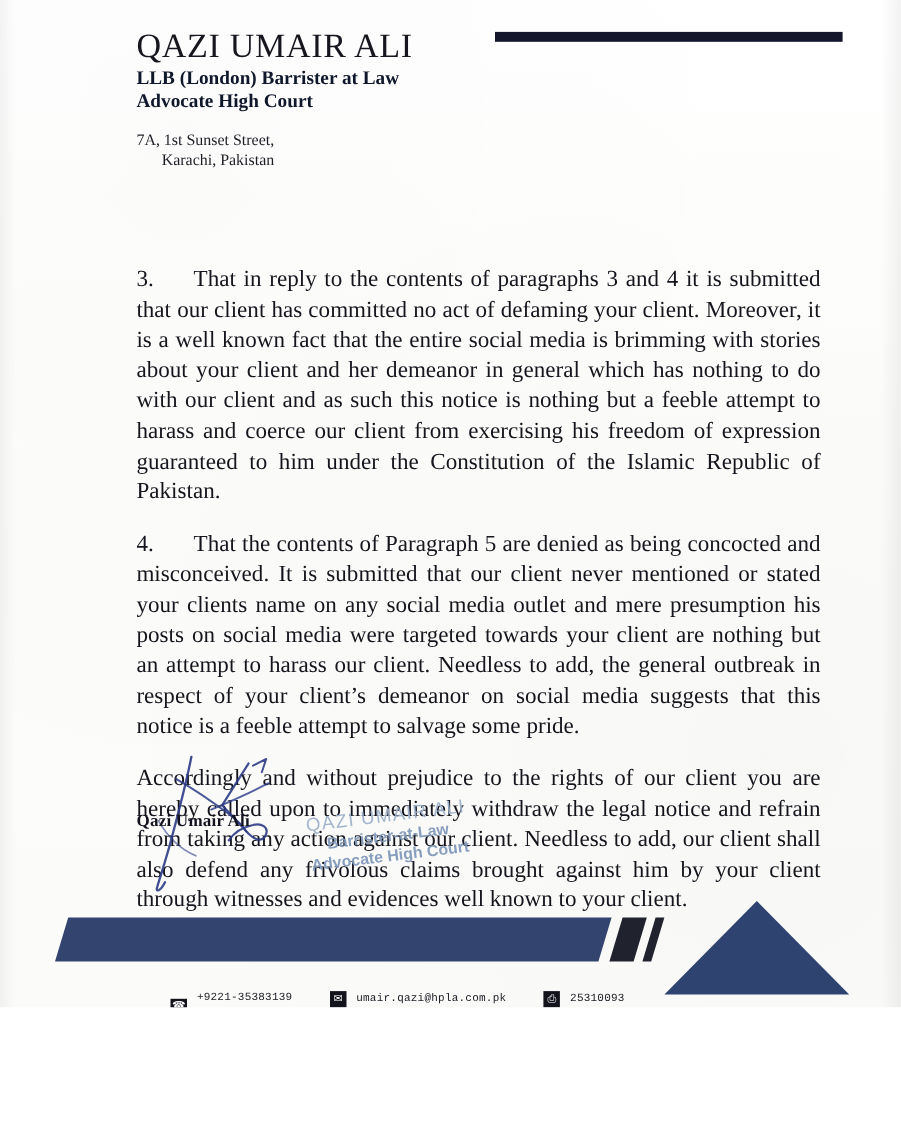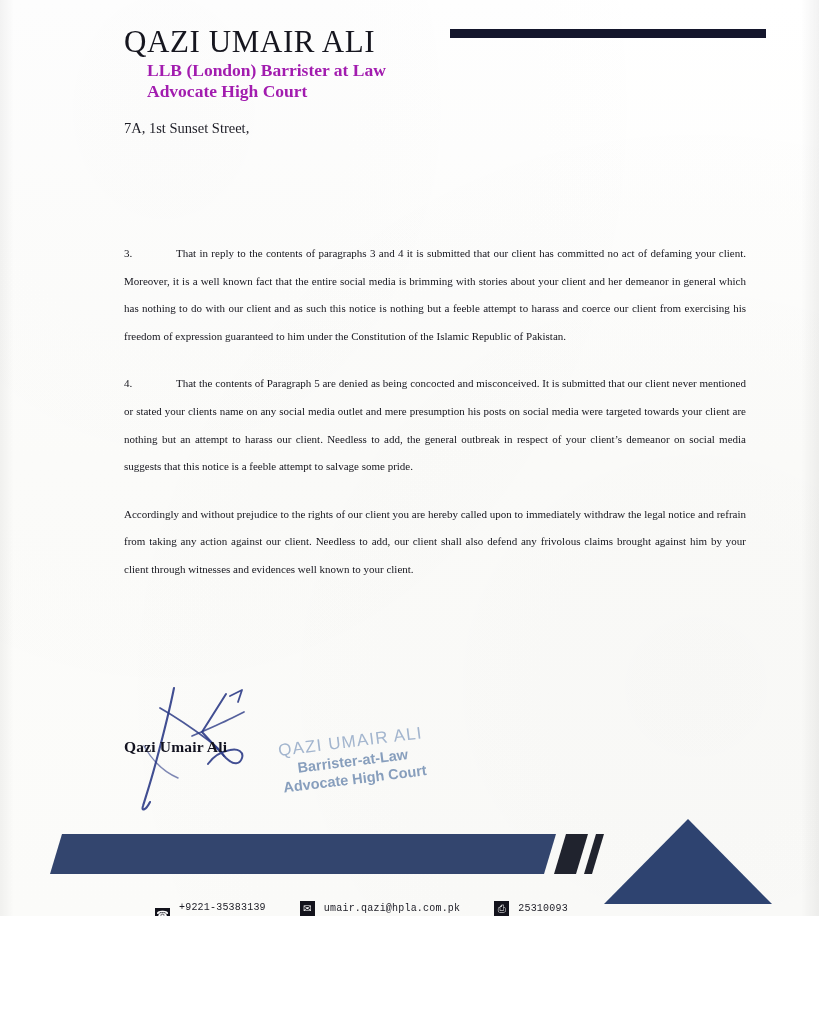--- a/index.html
+++ b/index.html
@@ -52,22 +52,21 @@
     color: #16161f;
     font-family: "Liberation Serif", "DejaVu Serif", serif;
   }
   .credentials {
     position: absolute;
     left: 124px;
     top: 60px;
     font-size: 17.5px;
     font-weight: bold;
     line-height: 21px;
-    color: #a21caf;
-    margin-left: 23px;
+    color: #0f172a;
   }
   .address {
     position: absolute;
     left: 124px;
     top: 120px;
     font-size: 14.5px;
     line-height: 17.5px;
     color: #1d1d26;
     text-align: right;
   }
@@ -81,21 +80,21 @@
   }
 
   
   .body-block {
     position: absolute;
     left: 124px;
     top: 240px;
     width: 622px;
   }
   .para {
-    font-size: 11px;
+    font-size: 21px;
     line-height: 27.6px;
     text-align: justify;
     margin: 0 0 20px 0;
     color: #15151d;
   }
   .para .num {
     display: inline-block;
     width: 52px;
   }
 
@@ -210,20 +209,21 @@
 
   <div class="firm-name">QAZI UMAIR ALI</div>
 
   <div class="credentials">
     <div>LLB (London) Barrister at Law</div>
     <div>Advocate High Court</div>
   </div>
 
   <div class="address">
     <div>7A, 1st Sunset Street,</div>
+    <div>Karachi, Pakistan</div>
   </div>
 
   <div class="header-bar"></div>
 
   <div class="body-block">
 
     <p class="para"><span class="num">3.</span><span>That in reply to the contents of paragraphs 3 and 4 it is submitted that our client has committed no act of defaming your client. Moreover, it is a well known fact that the entire social media is brimming with stories about your client and her demeanor in general which has nothing to do with our client and as such this notice is nothing but a feeble attempt to harass and coerce our client from exercising his freedom of expression guaranteed to him under the Constitution of the Islamic Republic of Pakistan.</span></p>
 
     <p class="para"><span class="num">4.</span><span>That the contents of Paragraph 5 are denied as being concocted and misconceived. It is submitted that our client never mentioned or stated your clients name on any social media outlet and mere presumption his posts on social media were targeted towards your client are nothing but an attempt to harass our client. Needless to add, the general outbreak in respect of your client’s demeanor on social media suggests that this notice is a feeble attempt to salvage some pride.</span></p>
 

